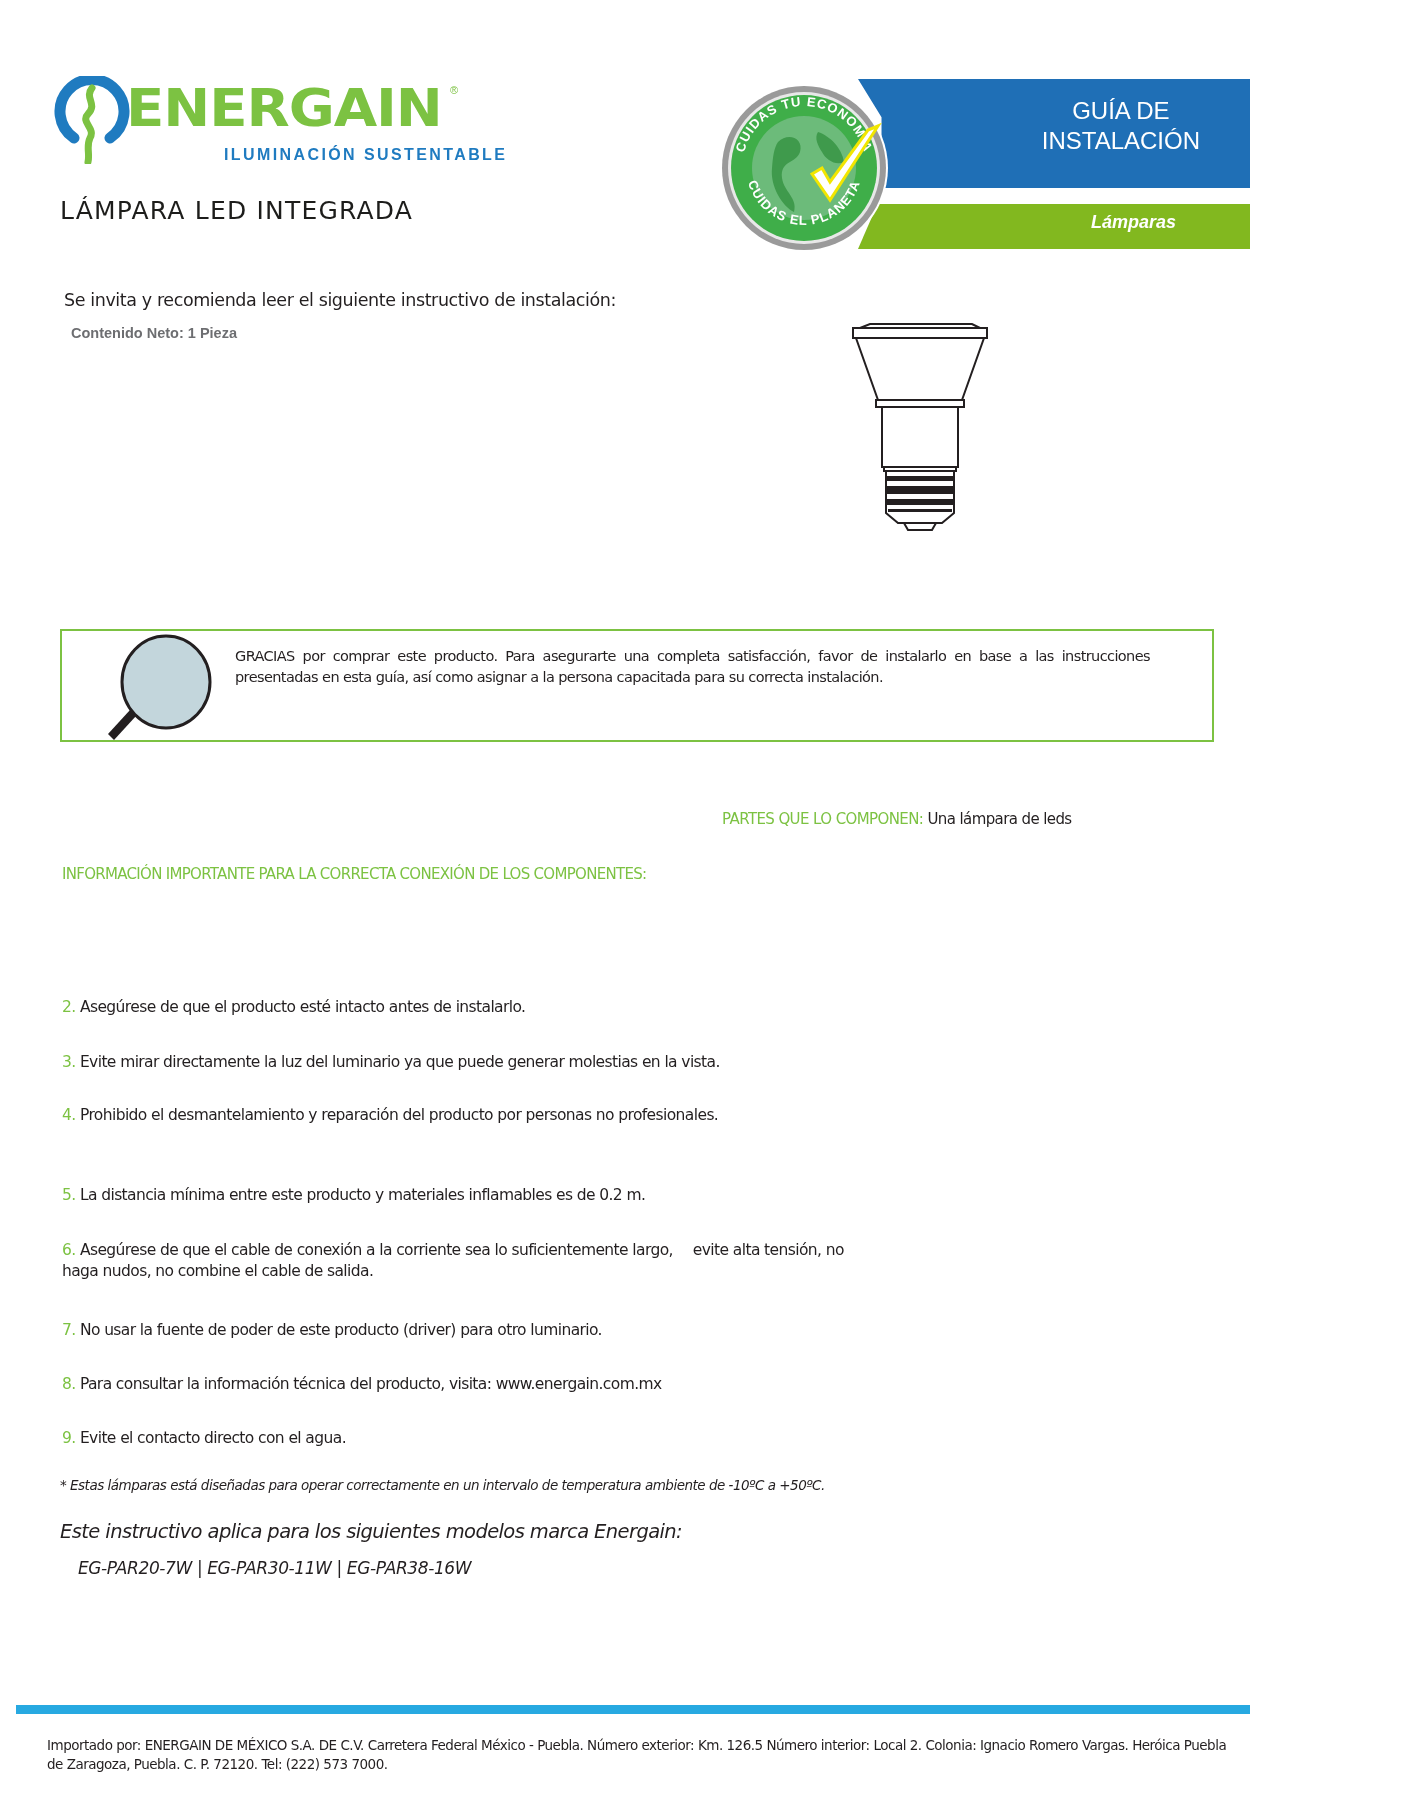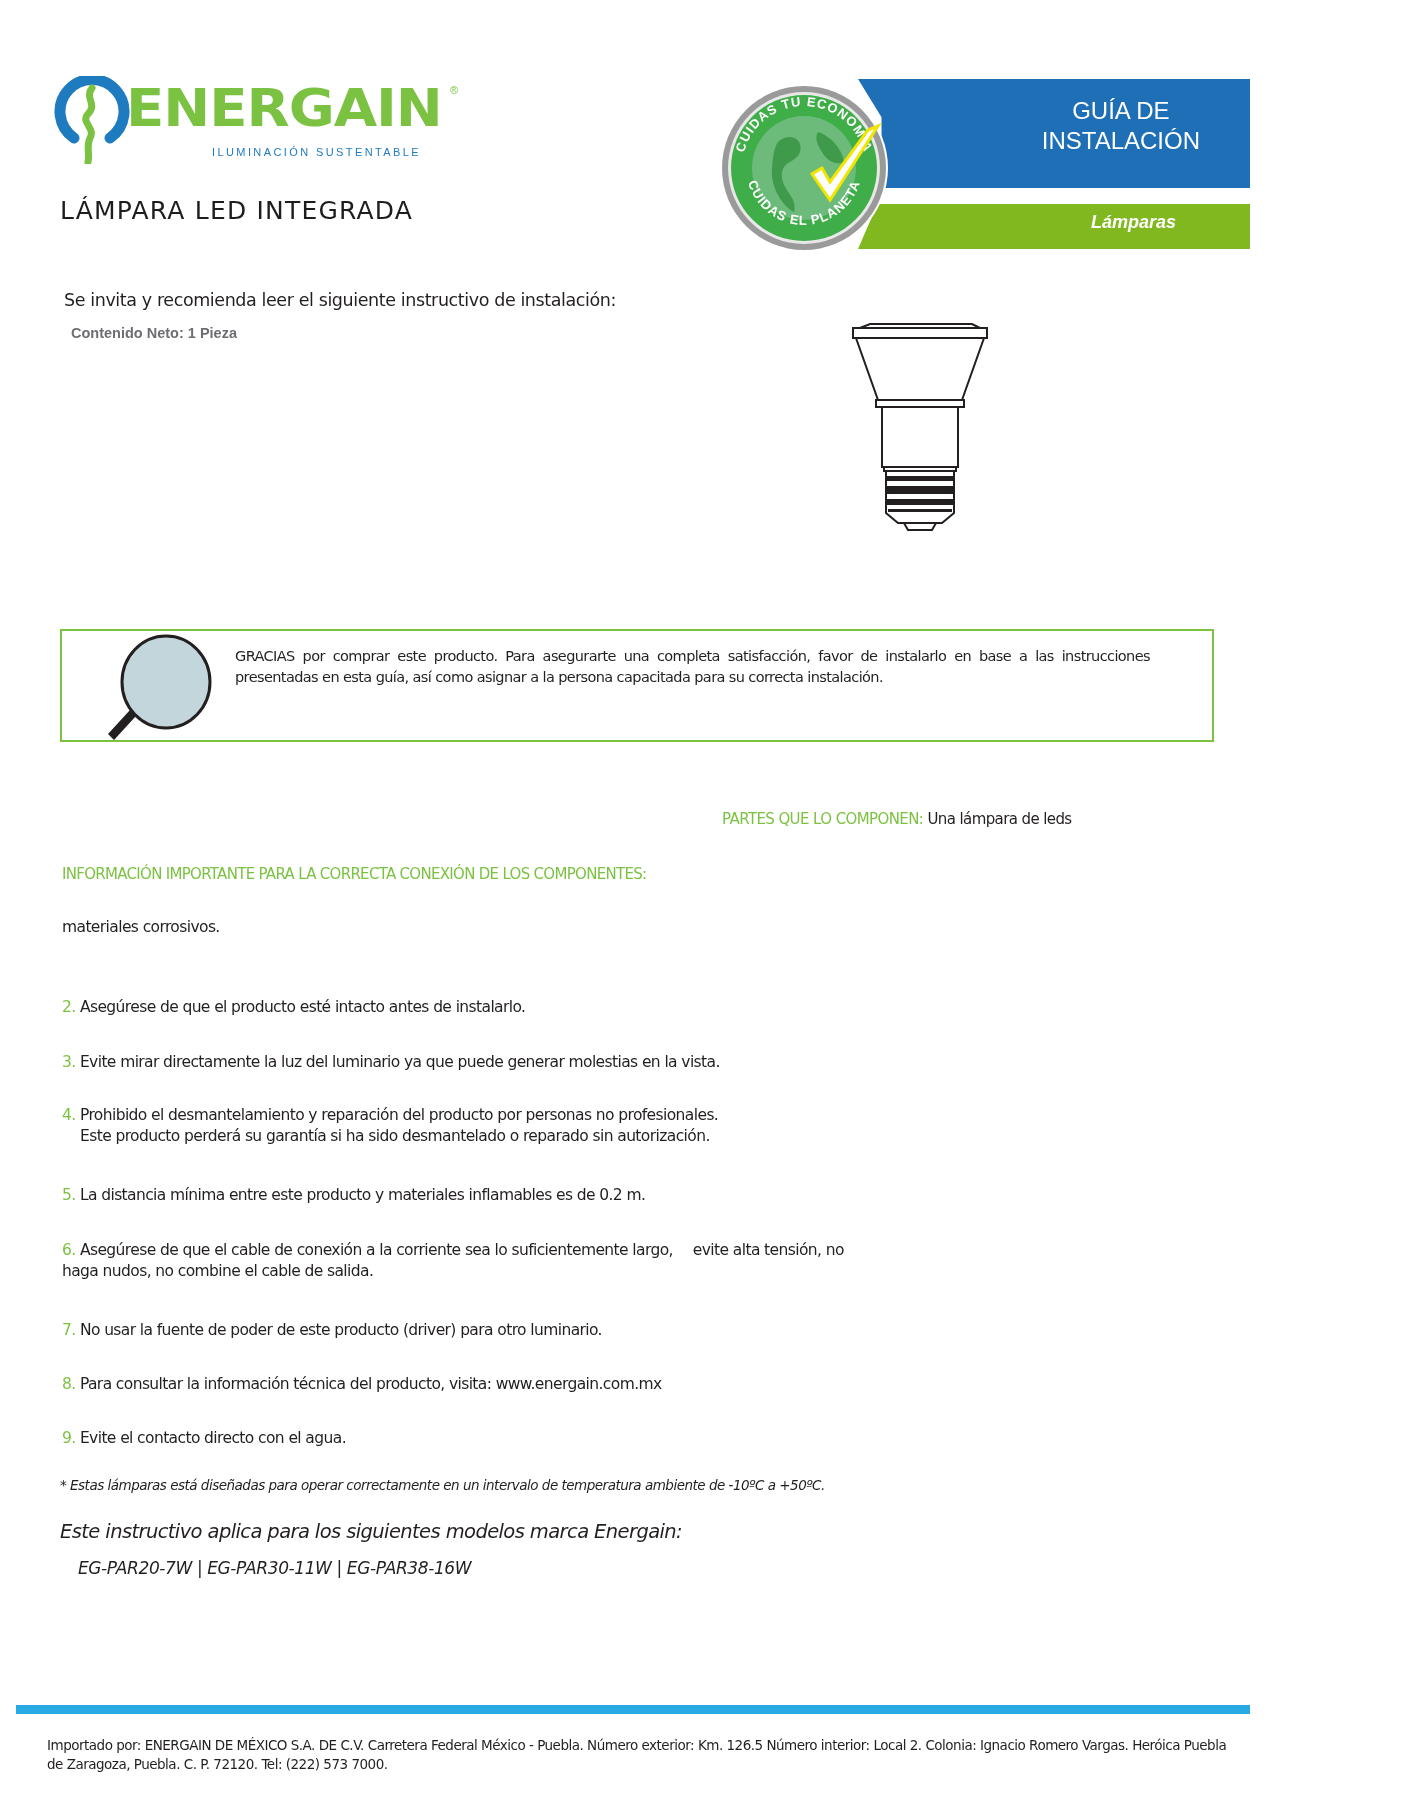--- a/index.html
+++ b/index.html
@@ -4,21 +4,21 @@
 <style>
   * { box-sizing: border-box; margin: 0; padding: 0; }
   html, body { width: 1406px; height: 1819px; background: #ffffff; overflow: hidden; }
   body { position: relative; font-family: "Liberation Sans", sans-serif; color: #231f20; }
   .abs { position: absolute; }
 
   
   .logo { left: 52px; top: 76px; width: 420px; height: 90px; }
   .logo-word { left: 74px; top: 2px; font-size: 52px; font-weight: bold; color: #7cc242; letter-spacing: -1px; line-height: 60px; font-family: "DejaVu Sans", sans-serif; transform: scaleX(1.08); transform-origin: left; }
   .logo-reg { left: 398px; top: 8px; font-size: 11px; color: #7cc242; }
-  .logo-tag { left: 160px; top: 70px; font-size: 11px; font-weight: normal; color: #1f7bc0; letter-spacing: 2.4px; white-space: nowrap; }
+  .logo-tag { left: 172px; top: 70px; font-size: 16px; font-weight: bold; color: #1f7bc0; letter-spacing: 2.4px; white-space: nowrap; }
   .product-title { left: 60px; top: 196px; font-size: 25px; font-weight: normal; letter-spacing: 1.2px; color: #1d1d1b; font-family: "DejaVu Sans", sans-serif; }
 
   
   .banner-blue { left: 858px; top: 79px; width: 392px; height: 109px; background: #1f6fb6; clip-path: polygon(0 0, 100% 0, 100% 100%, 5% 100%, 6% 70%, 6% 35%); }
   .banner-green { left: 858px; top: 204px; width: 392px; height: 45px; background: #82b81f; clip-path: polygon(5% 0, 100% 0, 100% 100%, 0 100%); }
   .guide-title { right: 206px; top: 96px; text-align: center; color: #ffffff; font-weight: normal; font-size: 24px; line-height: 30px; margin-left: 40px; }
   .guide-sub { right: 230px; top: 212px; color: #ffffff; font-weight: bold; font-style: italic; font-size: 18px; }
   .badge { left: 718px; top: 82px; width: 172px; height: 172px; }
 
   
@@ -118,31 +118,29 @@
 </svg>
 <div class="abs thanks-text">GRACIAS por comprar este producto. Para asegurarte una completa satisfacción, favor de instalarlo en base a las instrucciones presentadas en esta guía, así como asignar a la persona capacitada para su correcta instalación.</div>
 
 <div class="abs parts">
   <span class="green">PARTES QUE LO COMPONEN:</span><span> Una lámpara de leds</span>
 </div>
 
 <div class="abs info-heading">INFORMACIÓN IMPORTANTE PARA LA CORRECTA CONEXIÓN DE LOS COMPONENTES:</div>
 
 <div class="abs item" style="top:917px">
-  <div>materiales corrosivos.</div>
 </div>
 <div class="abs item" style="top:997px">
   <span class="num">2.</span><span> Asegúrese de que el producto esté intacto antes de instalarlo.</span>
 </div>
 <div class="abs item" style="top:1052px">
   <span class="num">3.</span><span> Evite mirar directamente la luz del luminario ya que puede generar molestias en la vista.</span>
 </div>
 <div class="abs item" style="top:1105px">
   <div><span class="num">4.</span><span> Prohibido el desmantelamiento y reparación del producto por personas no profesionales.</span></div>
-  <div class="indent">Este producto perderá su garantía si ha sido desmantelado o reparado sin autorización.</div>
 </div>
 <div class="abs item" style="top:1185px">
   <span class="num">5.</span><span> La distancia mínima entre este producto y materiales inflamables es de 0.2 m.</span>
 </div>
 <div class="abs item" style="top:1240px">
   <div><span class="num">6.</span><span> Asegúrese de que el cable de conexión a la corriente sea lo suficientemente largo,</span><span class="gap"></span><span>evite alta tensión, no</span></div>
   <div>haga nudos, no combine el cable de salida.</div>
 </div>
 <div class="abs item" style="top:1320px">
   <span class="num">7.</span><span> No usar la fuente de poder de este producto (driver) para otro luminario.</span>

